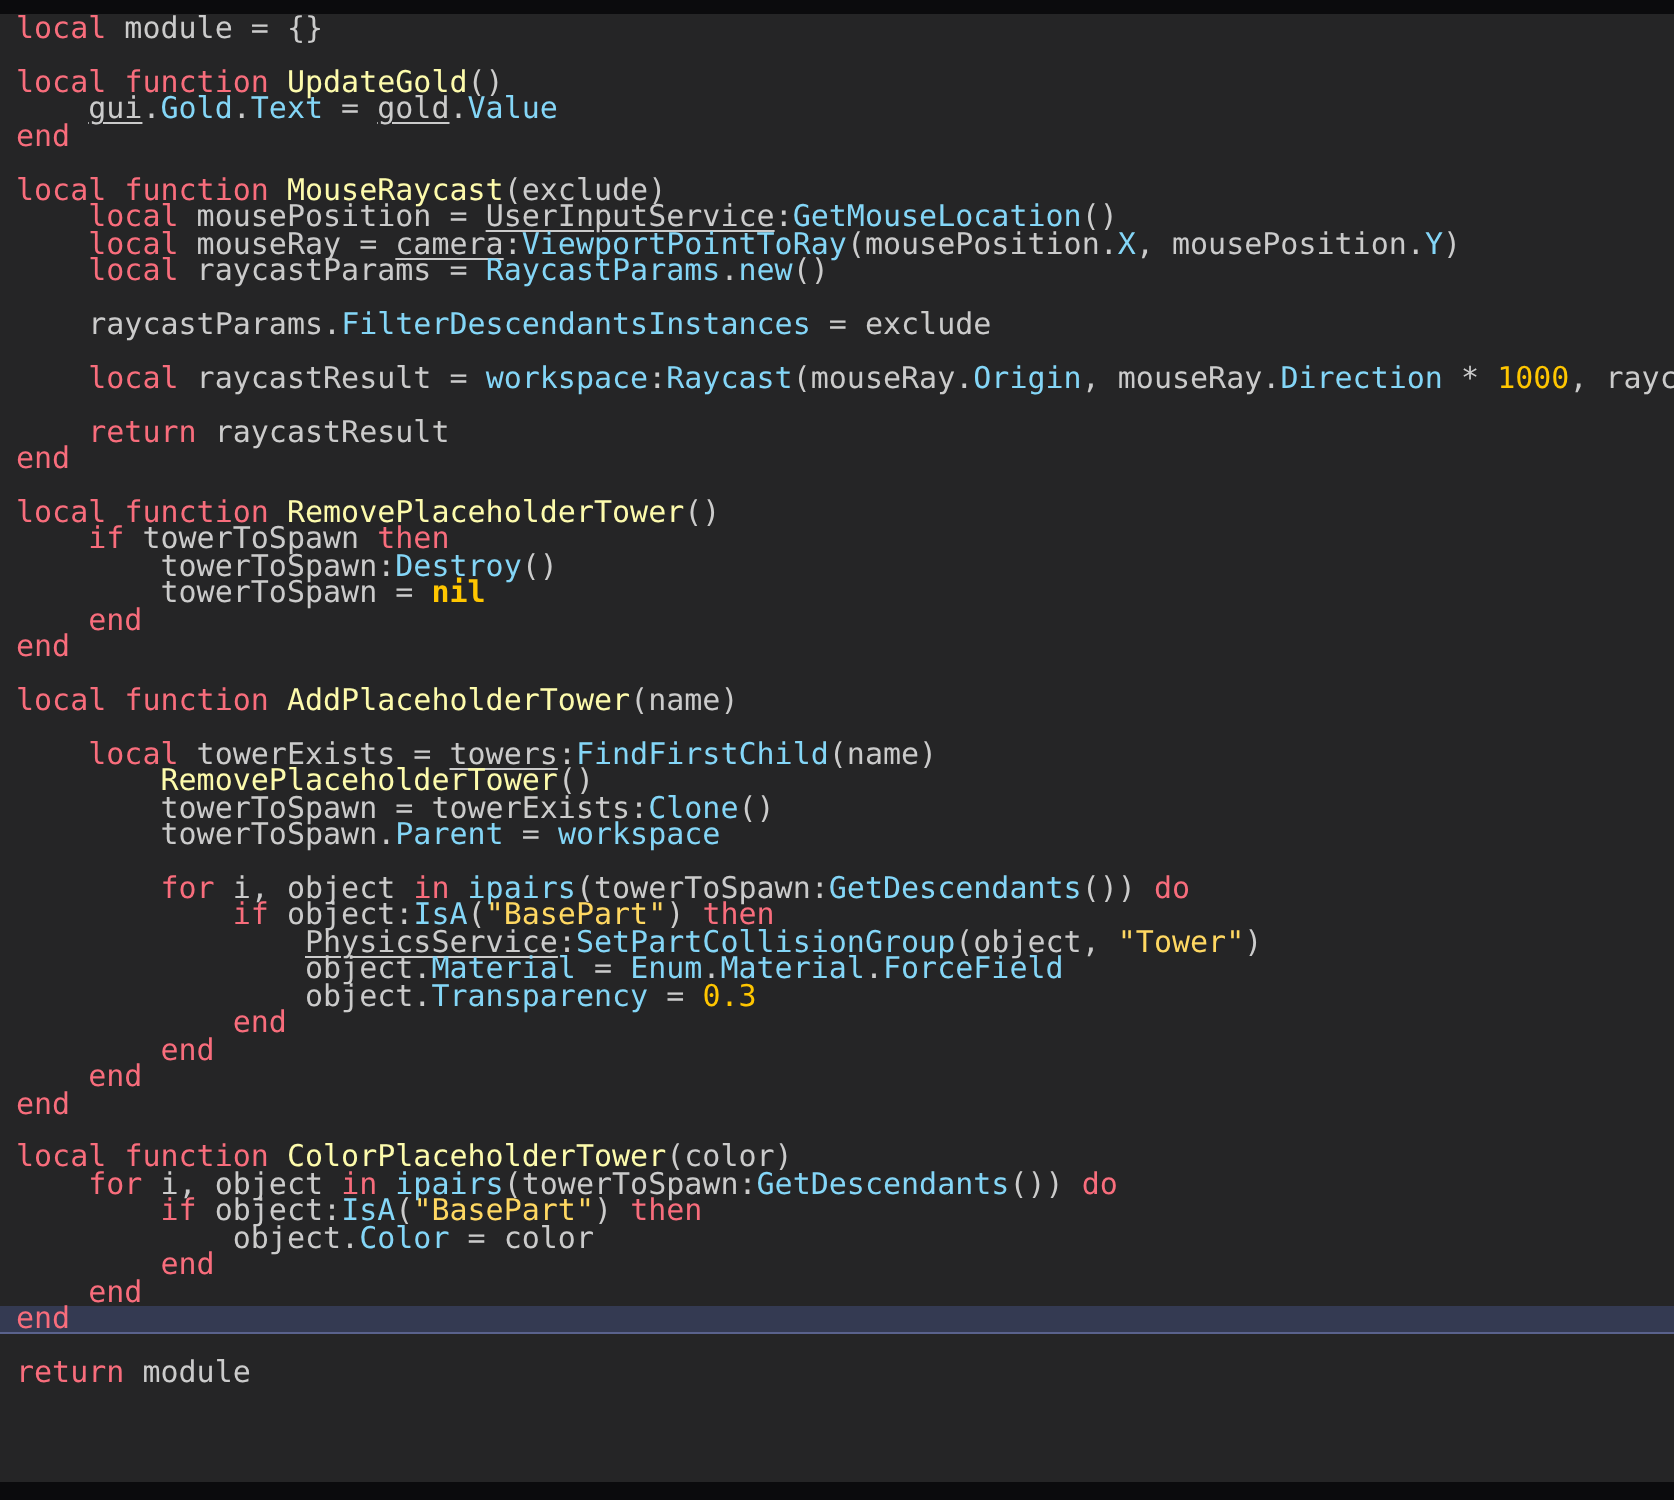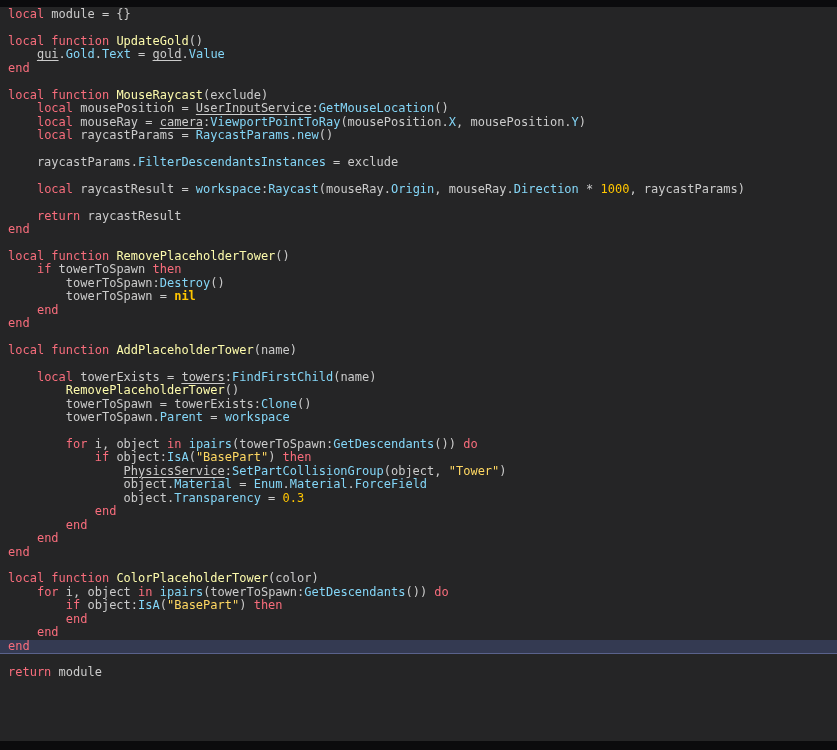--- a/index.html
+++ b/index.html
@@ -15,21 +15,21 @@
   .strip { flex:none; background:var(--strip,#0b0b0d); width:100%; }
   #top-strip { height:7px; }
   #bottom-strip { height:9px; }
   #code-area {
     flex:1 1 auto;
     padding:1px 0 0 8px;
     overflow:hidden;
   }
   .code-line {
     height:13.45px; line-height:13.45px;
-    font-size:12px;
+    font-size:15px;
     white-space:pre;
     color:var(--fg,#cbcbcb);
   }
   .code-line.hl {
     background:var(--hl-bg,#343a52);
     box-shadow:0 1px 0 var(--hl-border,#5a628c);
     margin-left:-8px; padding-left:8px;
     width:837px;
   }
   .tok-k   { color:var(--kw,#f86d7c); }
@@ -85,20 +85,21 @@
       <div class="code-line"><span class="tok-t">                object.</span><span class="tok-p">Material</span><span class="tok-t"> = </span><span class="tok-p">Enum</span><span class="tok-t">.</span><span class="tok-p">Material</span><span class="tok-t">.</span><span class="tok-p">ForceField</span></div>
       <div class="code-line"><span class="tok-t">                object.</span><span class="tok-p">Transparency</span><span class="tok-t"> = </span><span class="tok-n">0.3</span></div>
       <div class="code-line"><span class="tok-t">            </span><span class="tok-k">end</span></div>
       <div class="code-line"><span class="tok-t">        </span><span class="tok-k">end</span></div>
       <div class="code-line"><span class="tok-t">    </span><span class="tok-k">end</span></div>
       <div class="code-line"><span class="tok-k">end</span></div>
       <div class="code-line"></div>
       <div class="code-line"><span class="tok-k">local</span><span class="tok-t"> </span><span class="tok-k">function</span><span class="tok-t"> </span><span class="tok-fn">ColorPlaceholderTower</span><span class="tok-t">(color)</span></div>
       <div class="code-line"><span class="tok-t">    </span><span class="tok-k">for</span><span class="tok-t"> i, object </span><span class="tok-k">in</span><span class="tok-t"> </span><span class="tok-p">ipairs</span><span class="tok-t">(towerToSpawn:</span><span class="tok-p">GetDescendants</span><span class="tok-t">()) </span><span class="tok-k">do</span></div>
       <div class="code-line"><span class="tok-t">        </span><span class="tok-k">if</span><span class="tok-t"> object:</span><span class="tok-p">IsA</span><span class="tok-t">(</span><span class="tok-s">"BasePart"</span><span class="tok-t">) </span><span class="tok-k">then</span></div>
+      <div class="code-line"><span class="tok-t">            object.</span><span class="tok-p">Color</span><span class="tok-t"> = color</span></div>
       <div class="code-line"><span class="tok-t">        </span><span class="tok-k">end</span></div>
       <div class="code-line"><span class="tok-t">    </span><span class="tok-k">end</span></div>
       <div class="code-line hl"><span class="tok-k">end</span></div>
       <div class="code-line"></div>
       <div class="code-line"><span class="tok-k">return</span><span class="tok-t"> module</span></div>
     </div>
   <div id="bottom-strip" class="strip"></div>
 </div>
 
 </body></html>

